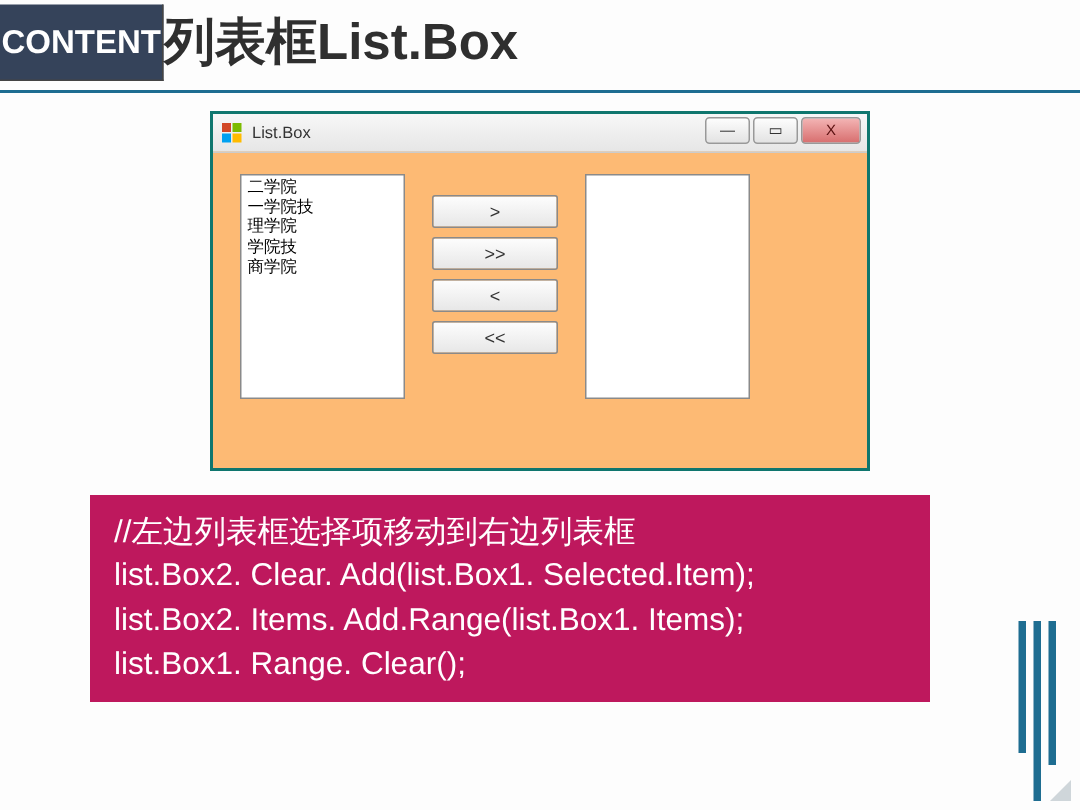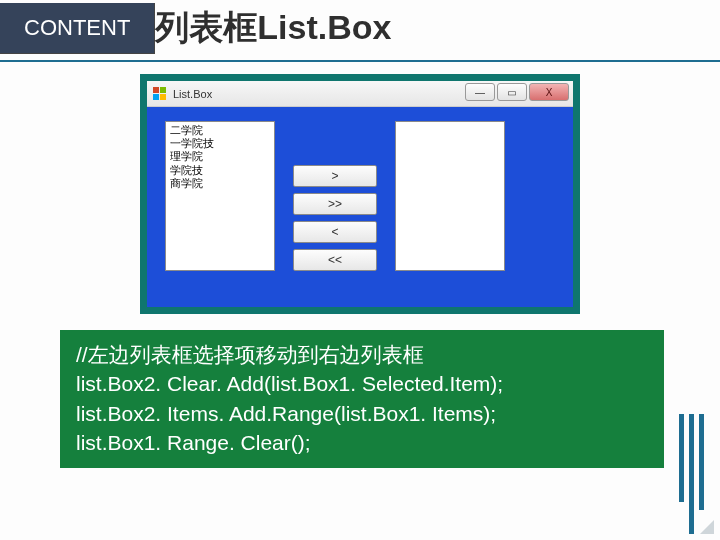--- a/index.html
+++ b/index.html
@@ -12,23 +12,23 @@
     overflow: hidden;
   }
   .header-row {
     display: flex;
     align-items: center;
     height: 56px;
   }
   .content-badge {
     background: #35435a;
     color: #fff;
-    font-weight: normal;
+    font-weight: bold;
     font-size: 22px;
-    padding: 12px 24px;
+    padding: 12px 1px;
     border: 1px solid #444;
     border-top: none;
     border-left: none;
   }
   .slide-title {
     font-size: 34px;
     font-weight: bold;
     color: #2f2f2f;
   }
   .hr-line {
@@ -36,22 +36,22 @@
     left: 0;
     right: 0;
     top: 60px;
     height: 2px;
     background: #1e6d91;
   }
   .figure-wrap {
     margin: 18px auto 0;
     width: 440px;
     height: 240px;
-    background: #1d4ed8;
-    border: 7px solid #0f766e;
+    background: #fdba74;
+    border: 2px solid #0f766e;
     position: relative;
   }
   .win-title {
     height: 26px;
     display: flex;
     align-items: center;
     padding: 0 6px;
     background: linear-gradient(#f7f7f7,#e6e6e6);
     border-bottom: 1px solid #ccc;
     font-size: 11px;
@@ -82,21 +82,21 @@
   }
   .win-btn.close {
     background: linear-gradient(#f3b4b4,#d86f6f);
     color: #5a1010;
     width: 40px;
   }
   .win-body {
     display: flex;
     padding: 14px 18px;
     gap: 18px;
-    align-items: flex-end;
+    align-items: flex-start;
   }
   .listbox {
     width: 110px;
     height: 150px;
     border: 1px solid #8a8a8a;
     background: #fff;
     font-size: 11px;
     line-height: 1.2;
     padding: 2px 4px;
     overflow: hidden;
@@ -116,22 +116,22 @@
     background: linear-gradient(#fdfdfd,#e7e7e7);
     font-size: 12px;
     text-align: center;
     line-height: 20px;
     color: #333;
   }
   .code-box {
     position: absolute;
     left: 60px;
     top: 330px;
-    width: 604px;
-    background: #15803d;
+    width: 560px;
+    background: #be185d;
     color: #fff;
     font-size: 21px;
     line-height: 1.4;
     padding: 10px 16px;
     font-family: Arial, "Microsoft YaHei", sans-serif;
     white-space: nowrap;
   }
   .side-stripes {
     position: absolute;
     right: 16px;

